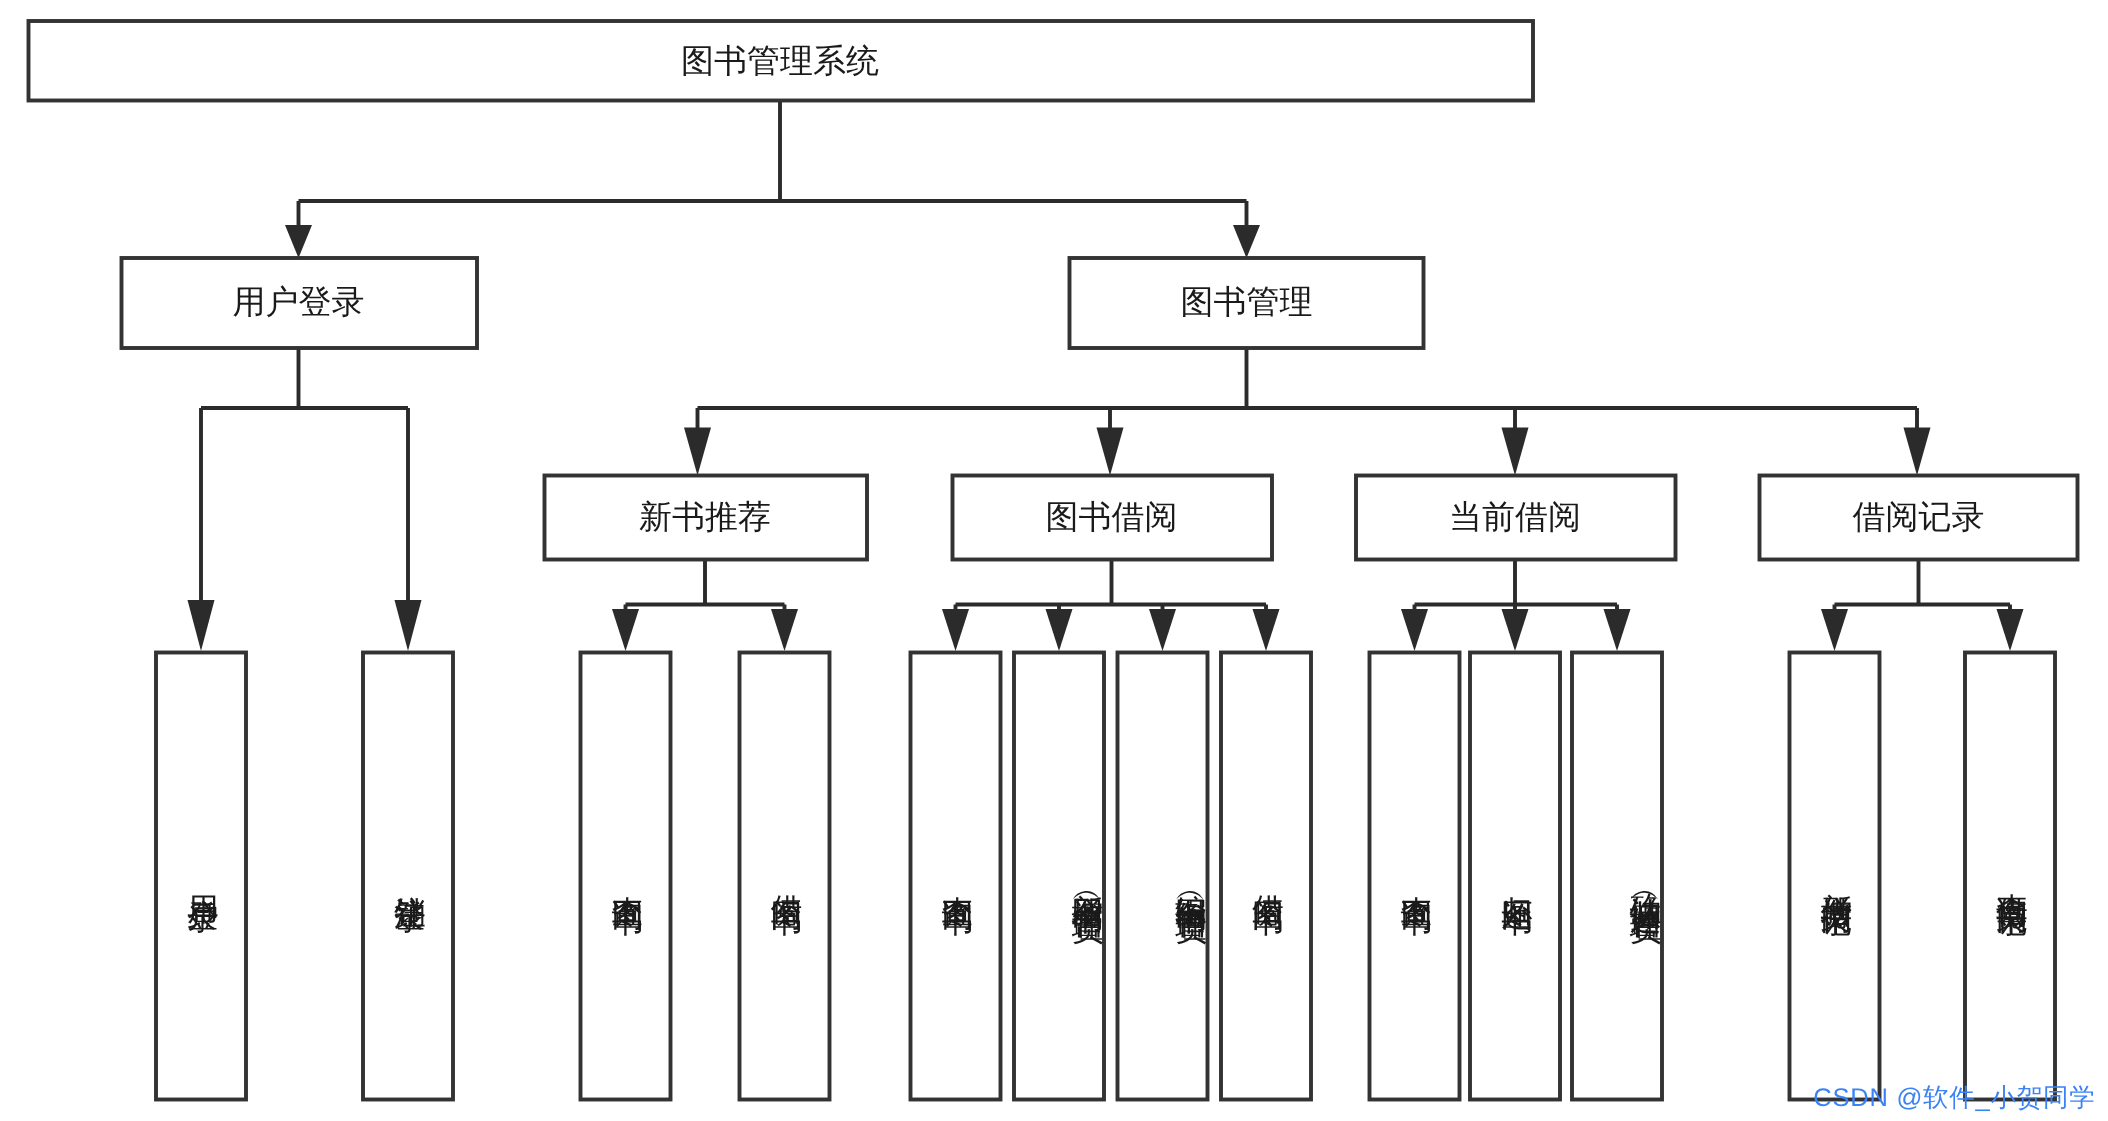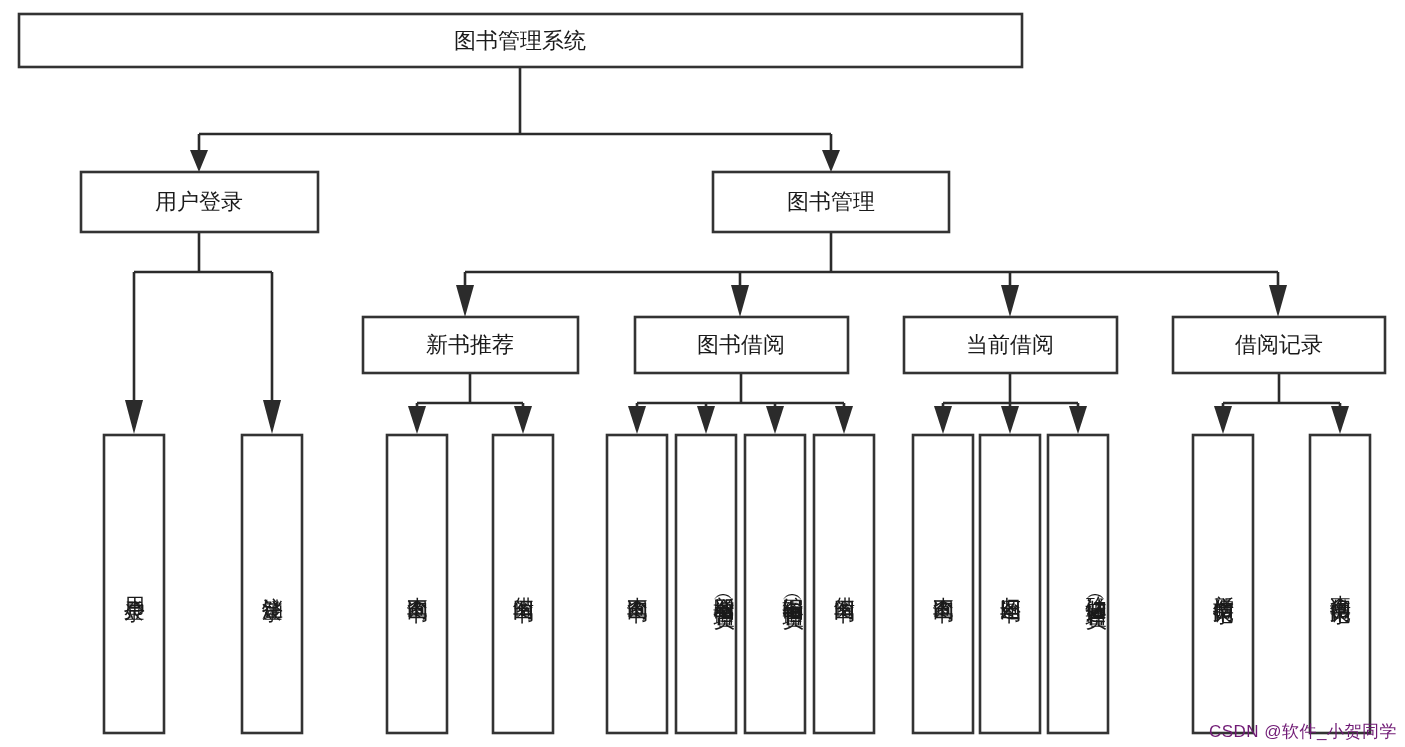--- a/index.html
+++ b/index.html
@@ -66,21 +66,21 @@
   }
   .vlabel.center {
     align-items: center;
   }
   .watermark {
     position: absolute;
     right: 8px;
     bottom: 4px;
     font-family: "Liberation Sans", "DejaVu Sans", sans-serif;
     font-size: 17px;
-    color: #701a75;
+    color: #3b82f6;
     letter-spacing: 0.5px;
     white-space: nowrap;
   }
 </style>
 </head>
 <body>
 
 <div id="diagram-root">
 
   <svg id="tree-svg" viewBox="0 0 1405 747">

